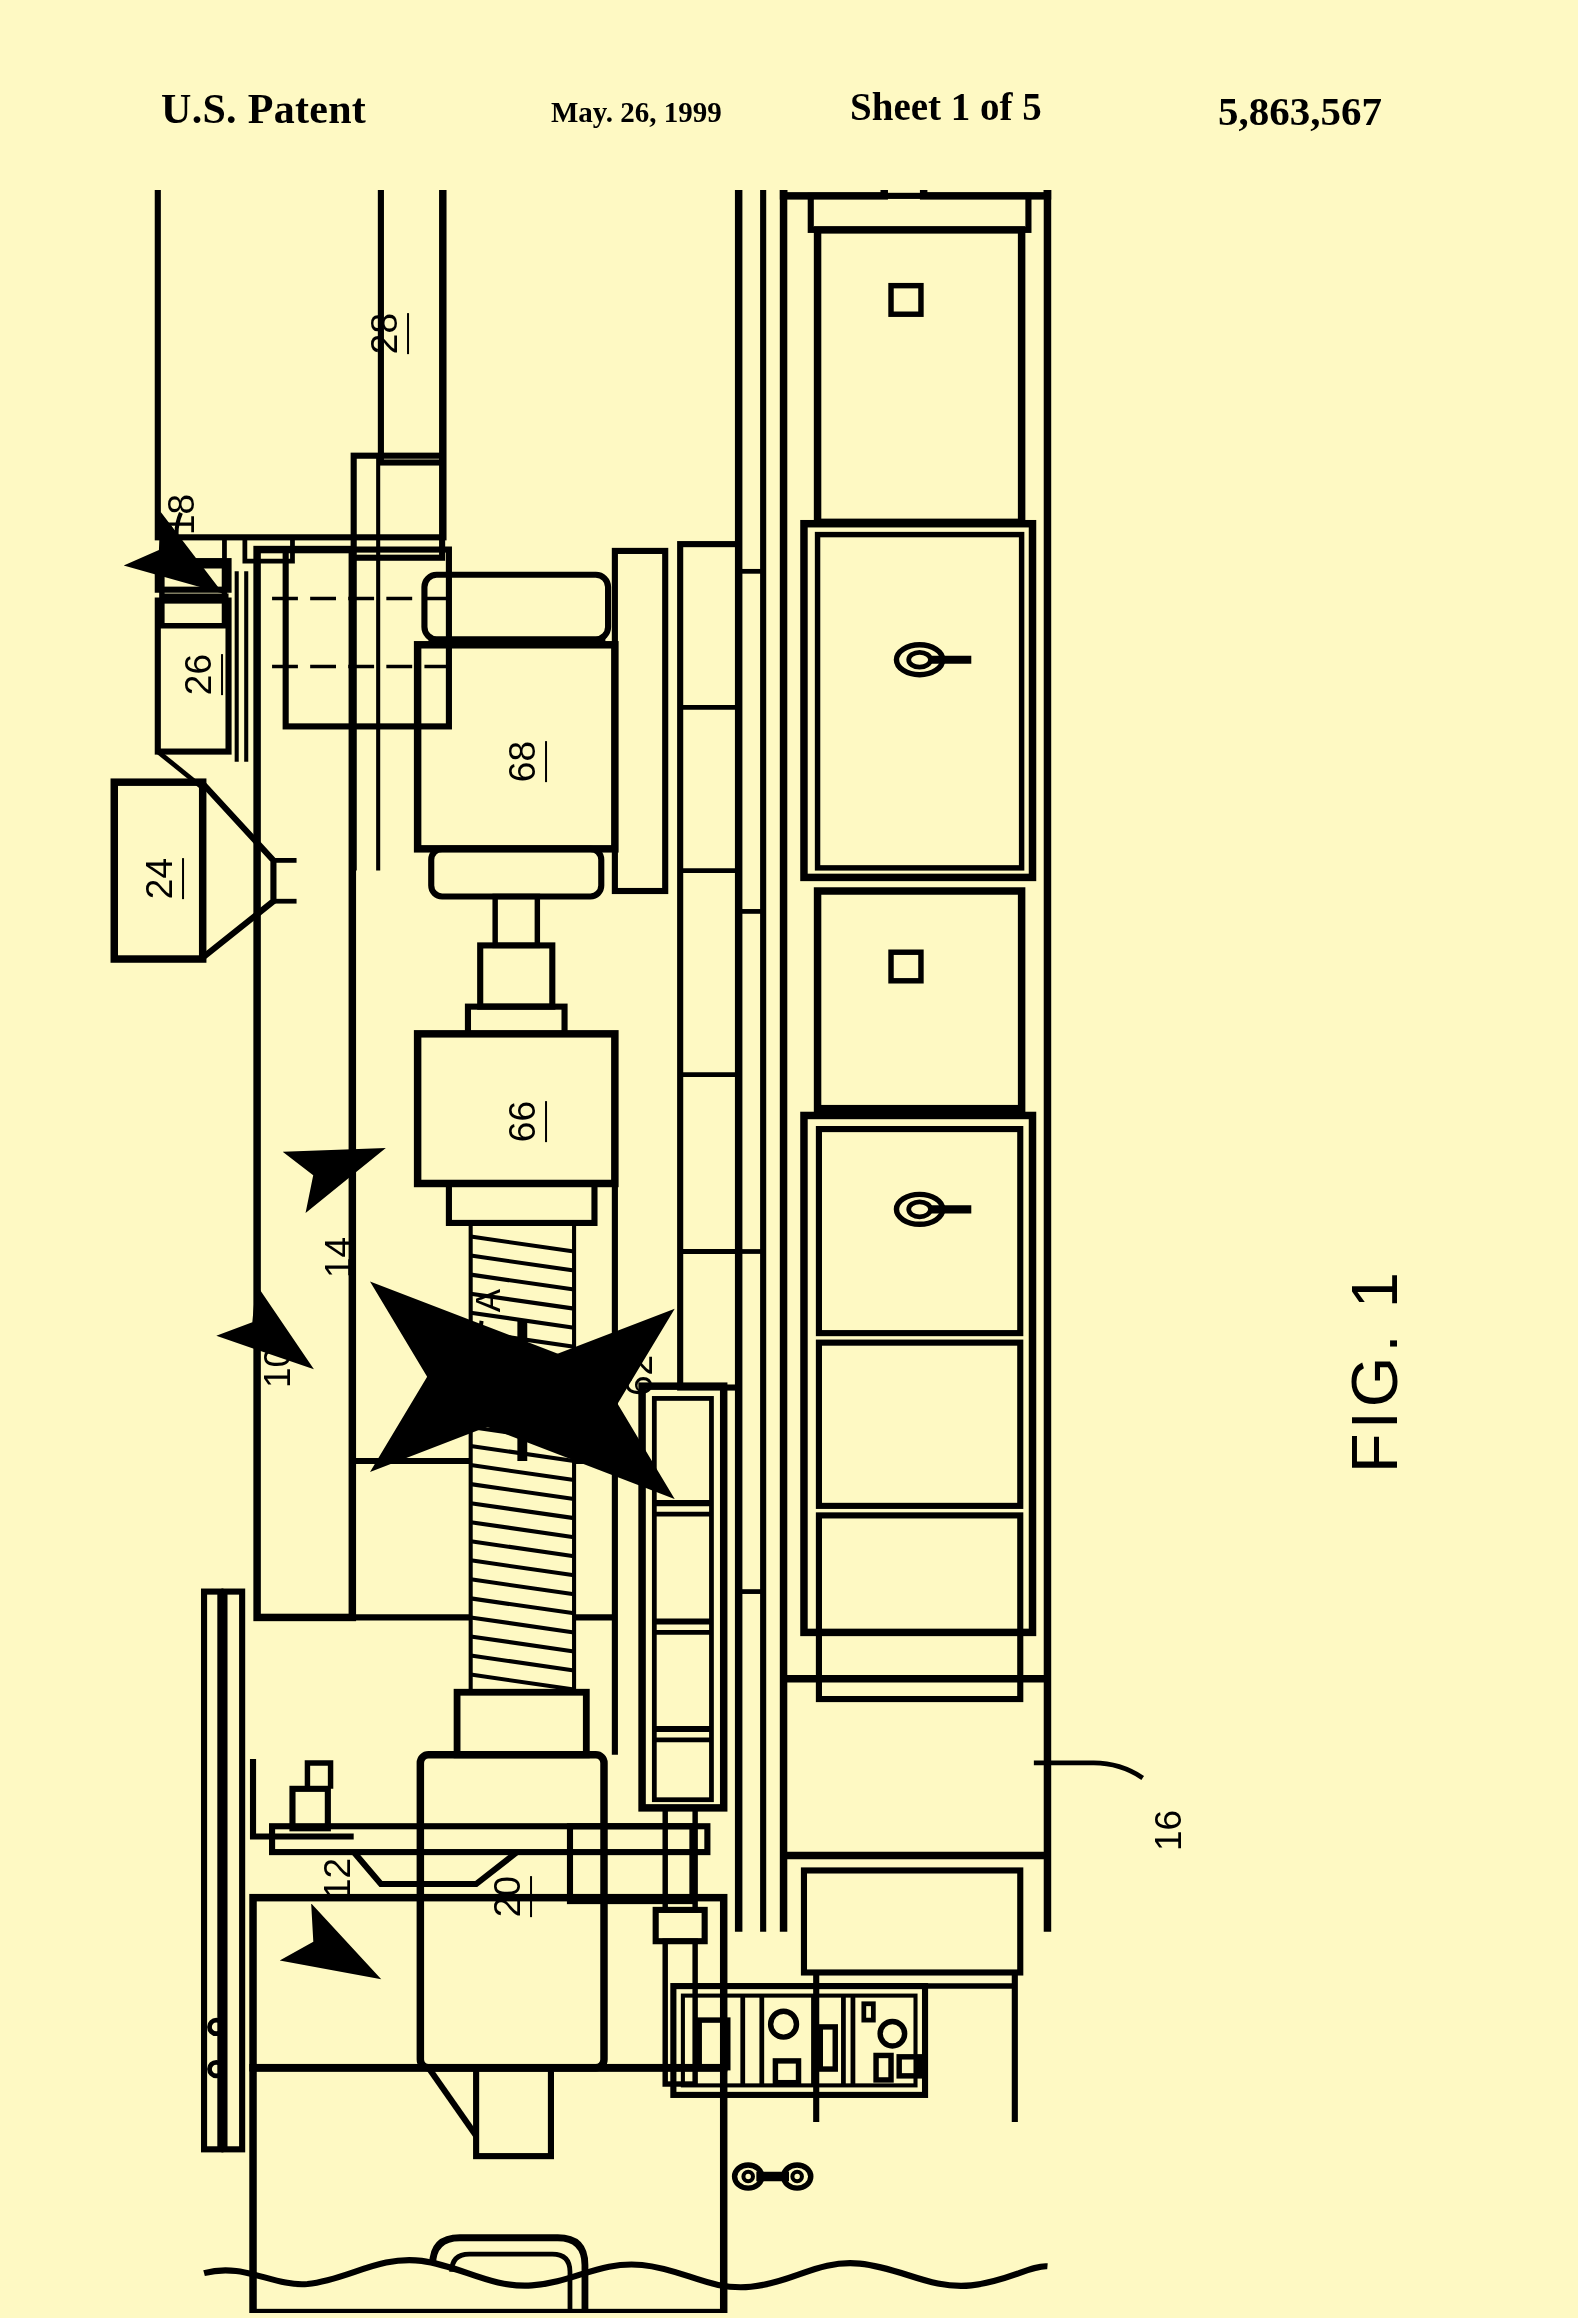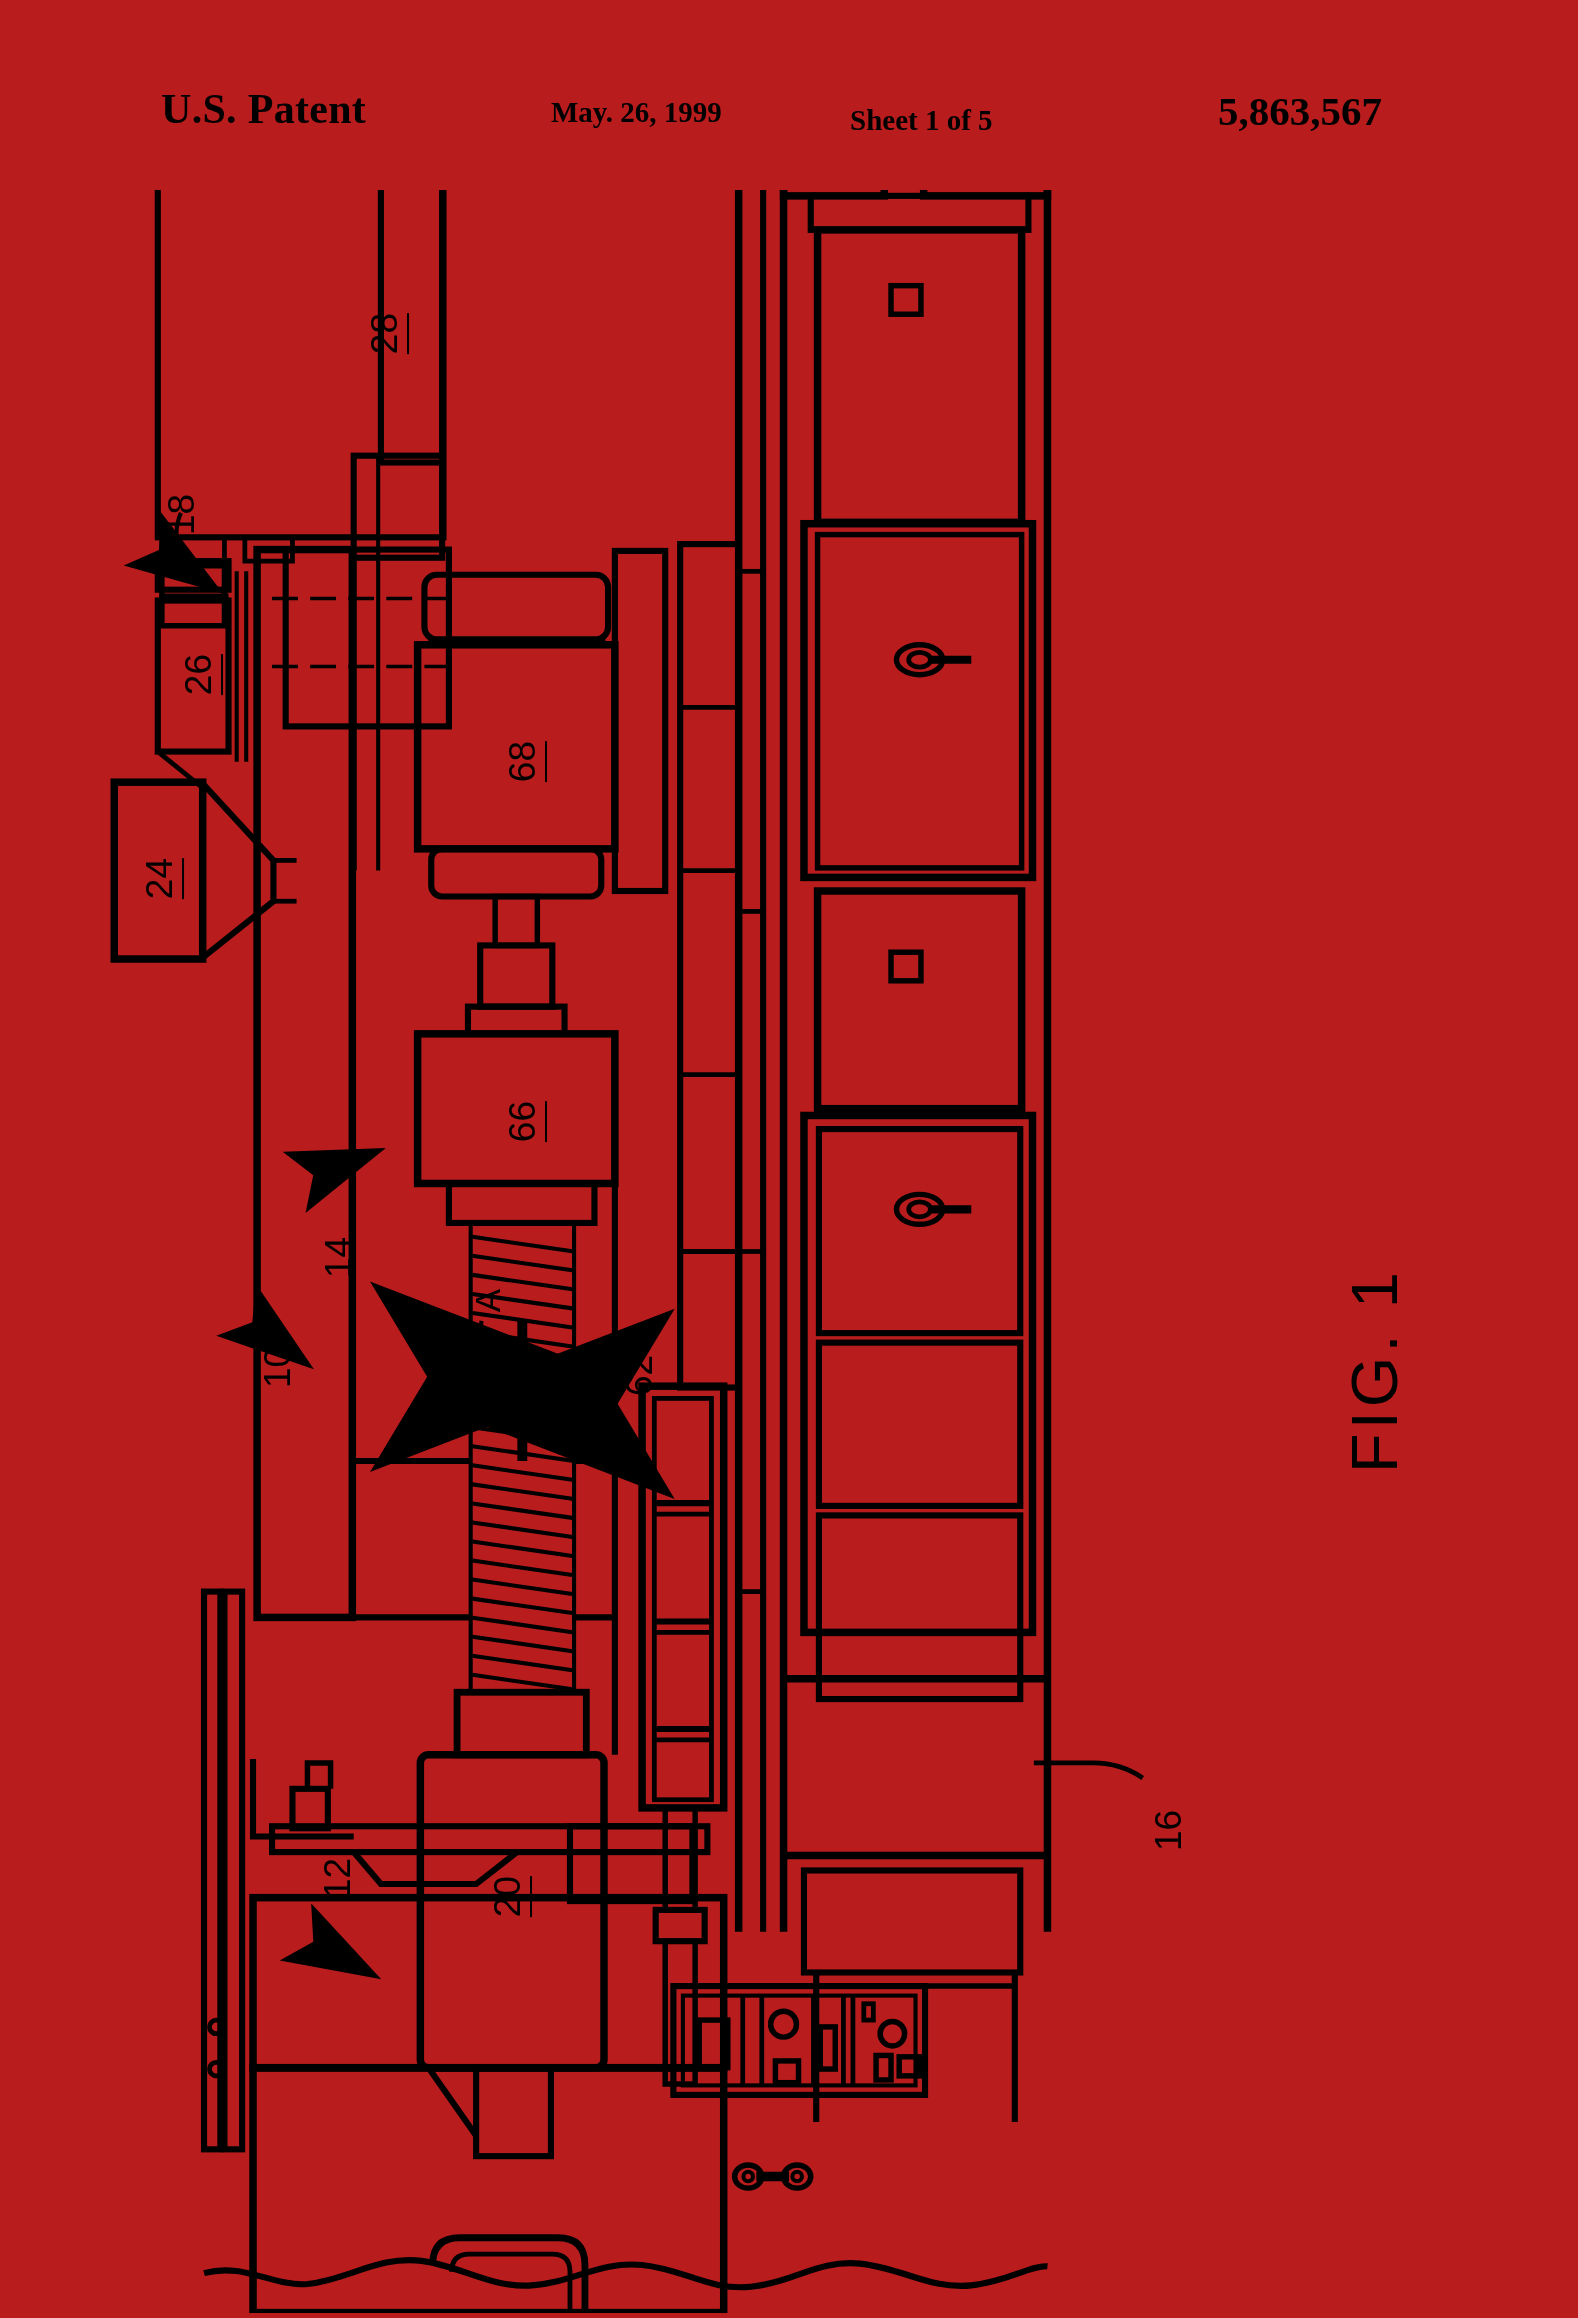--- a/index.html
+++ b/index.html
@@ -1,24 +1,24 @@
 <!DOCTYPE html>
 <html style="font-size:11px"><head>
 <meta charset="utf-8">
 <style>
   html,body{margin:0;padding:0;background:#ffffff;}
   body{width:1578px;height:2319px;font-family:"Liberation Serif",serif;color:#000;overflow:hidden;position:relative;}
-  #sheet{position:absolute;inset:0;background:#b91c1c;padding-left:20px;}
+  #sheet{position:absolute;inset:0;background:#fef9c3;padding-left:20px;}
 
   
   .hdr{position:absolute;top:0;left:0;width:1578px;height:204px;}
   .hdr .office{position:absolute;left:161px;top:133px;font-size:42px;font-weight:bold;letter-spacing:0.3px;
       font-family:"Liberation Serif",serif;transform:translateY(-100%);white-space:nowrap;}
   .hdr .date{position:absolute;left:551px;top:129px;font-size:29px;font-weight:bold;transform:translateY(-100%);white-space:nowrap;}
-  .hdr .sheet{position:absolute;left:850px;top:137px;font-size:29px;font-weight:bold;transform:translateY(-100%);white-space:nowrap;}
+  .hdr .sheet{position:absolute;left:850px;top:129px;font-size:39px;font-weight:bold;transform:translateY(-100%);white-space:nowrap;}
   .hdr .pnum{position:absolute;left:1218px;top:135px;font-size:41px;font-weight:bold;transform:translateY(-100%);white-space:nowrap;text-align:right;}
 
   
   #fig{position:absolute;left:0;top:190px;width:1578px;height:2123px;}
   #fig svg{display:block;}
 
   
   .ref{position:absolute;font-family:"Liberation Sans",sans-serif;font-size:37px;color:#000;
        transform-origin:50% 50%;white-space:nowrap;line-height:1;}
   .ref.u{border-bottom:2.7px solid #000;padding-bottom:4.1px;}

